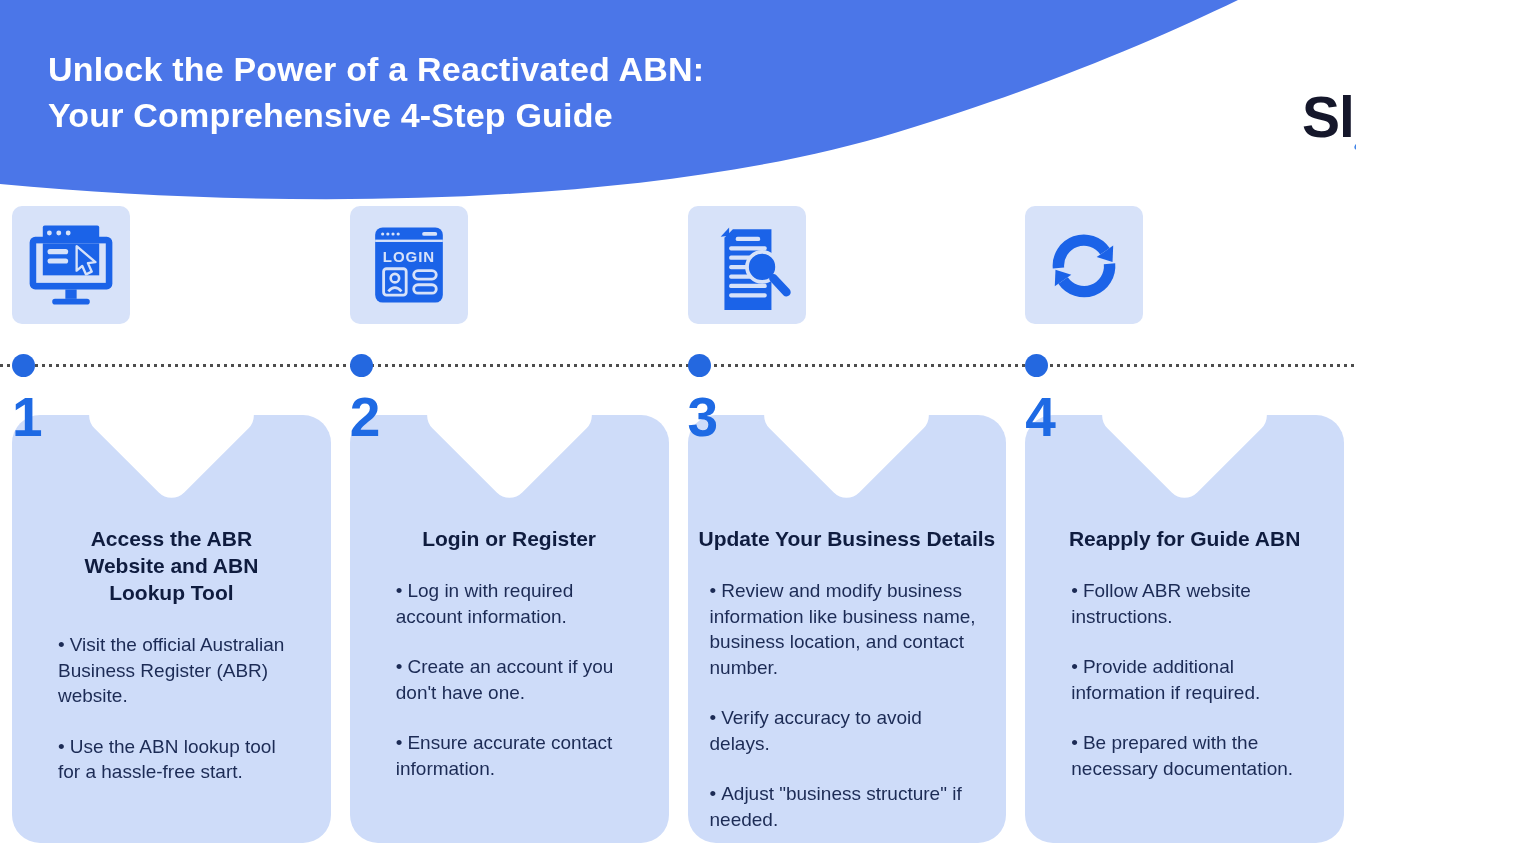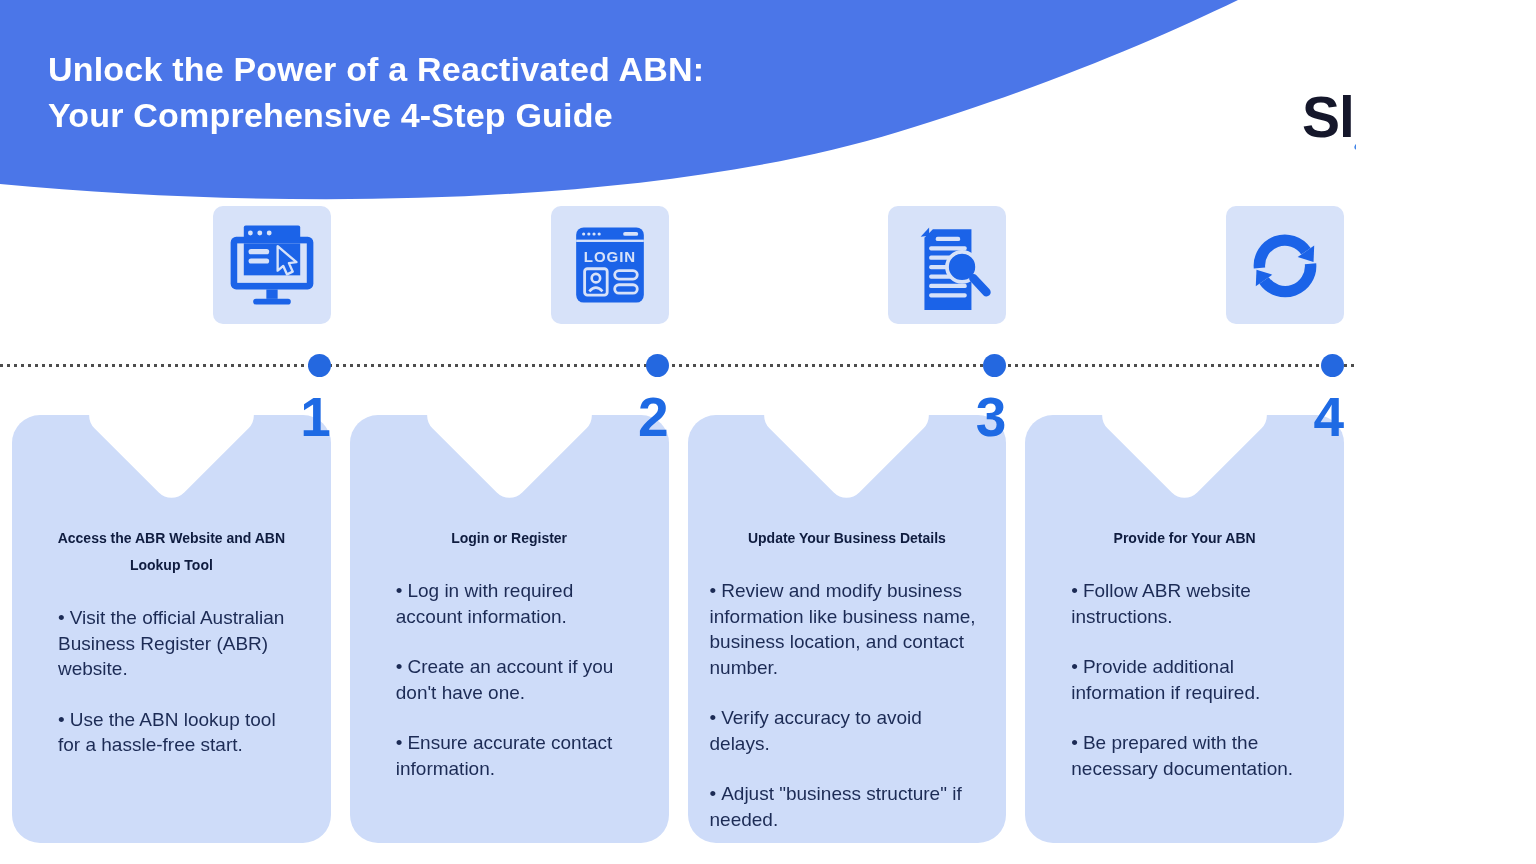--- a/index.html
+++ b/index.html
@@ -18,21 +18,21 @@
   .header-shape{position:absolute;top:0;left:0;z-index:3;pointer-events:none;}
   .header-text{position:absolute;left:48px;top:46px;z-index:4;color:var(--header-text);
     font-size:34px;font-weight:700;line-height:46px;letter-spacing:.2px;}
   .logo{position:absolute;left:1302px;top:44px;z-index:4;font-size:57px;font-weight:800;
     letter-spacing:-1px;color:var(--logo-dark);white-space:nowrap;}
   .logo .ee{color:var(--logo-blue);position:relative;display:inline-block;margin-top:40px;}
   .logo .smile{position:absolute;left:50%;bottom:-12px;transform:translateX(-50%);}
 
   
   .row{position:absolute;left:0;right:0;display:flex;gap:19px;padding:0 12px;}
-  .col{width:364px;display:flex;justify-content:flex-end;}
+  .col{width:364px;display:flex;justify-content:flex-start;}
 
   .icons-row{top:206px;z-index:2;}
   .tile{width:118px;height:118px;border-radius:10px;background:var(--tile-bg);
     display:flex;align-items:center;justify-content:center;}
   .icon-svg .b{fill:var(--icon-blue);}
   .icon-svg .l{fill:var(--tile-bg);}
   .icon-svg .sl{stroke:var(--tile-bg);fill:none;}
   .icon-svg .sb{stroke:var(--icon-blue);fill:none;}
   .icon-svg text{fill:var(--tile-bg);font-family:"Liberation Sans",sans-serif;}
 
@@ -42,21 +42,21 @@
   .dot{width:23px;height:23px;border-radius:50%;background:var(--dot-blue);}
 
   .numbers-row{top:390px;z-index:6;}
   .step-number{font-size:55px;line-height:55px;font-weight:700;color:var(--number-blue);}
 
   .cards-row{top:415px;z-index:1;}
   .card{position:relative;width:364px;height:428px;background:var(--card-bg);border-radius:28px;}
   .card::before{content:"";position:absolute;top:-63.5px;left:calc(50% - 63.5px);
     width:127px;height:127px;background:#ffffff;border-radius:18px;transform:rotate(45deg);}
   .card-inner{position:relative;padding-top:110px;height:100%;}
-  .card-title{font-size:14px;line-height:27px;font-weight:700;color:var(--title-color);
+  .card-title{font-size:21px;line-height:27px;font-weight:700;color:var(--title-color);
     text-align:center;margin:0 auto 26px auto;}
   .card.c1 .card-title{max-width:235px;}
   .card.c3 .card-title{max-width:302px;}
   .card-body{padding:0 46px;}
   .card.c3 .card-body{padding:0 22px;}
   .bullet{font-size:19px;line-height:25.5px;color:var(--body-color);margin-bottom:25px;}
   .bdot{margin-right:5px;}
 </style>
 </head>
 <body>
@@ -205,21 +205,21 @@
         <div class="card-title">Update Your Business Details</div>
         <div class="card-body">
           <p class="bullet"><span class="bdot">•</span><span>Review and modify business information like business name, business location, and contact number.</span></p>
           <p class="bullet"><span class="bdot">•</span><span>Verify accuracy to avoid delays.</span></p>
           <p class="bullet"><span class="bdot">•</span><span>Adjust "business structure" if needed.</span></p>
         </div>
       </div>
     </div>
     <div class="card c4">
       <div class="card-inner">
-        <div class="card-title">Provide for Your ABN</div>
+        <div class="card-title">Reapply for Guide ABN</div>
         <div class="card-body">
           <p class="bullet"><span class="bdot">•</span><span>Follow ABR website instructions.</span></p>
           <p class="bullet"><span class="bdot">•</span><span>Provide additional information if required.</span></p>
           <p class="bullet"><span class="bdot">•</span><span>Be prepared with the necessary documentation.</span></p>
         </div>
       </div>
     </div>
   </div>
 
 </div>

